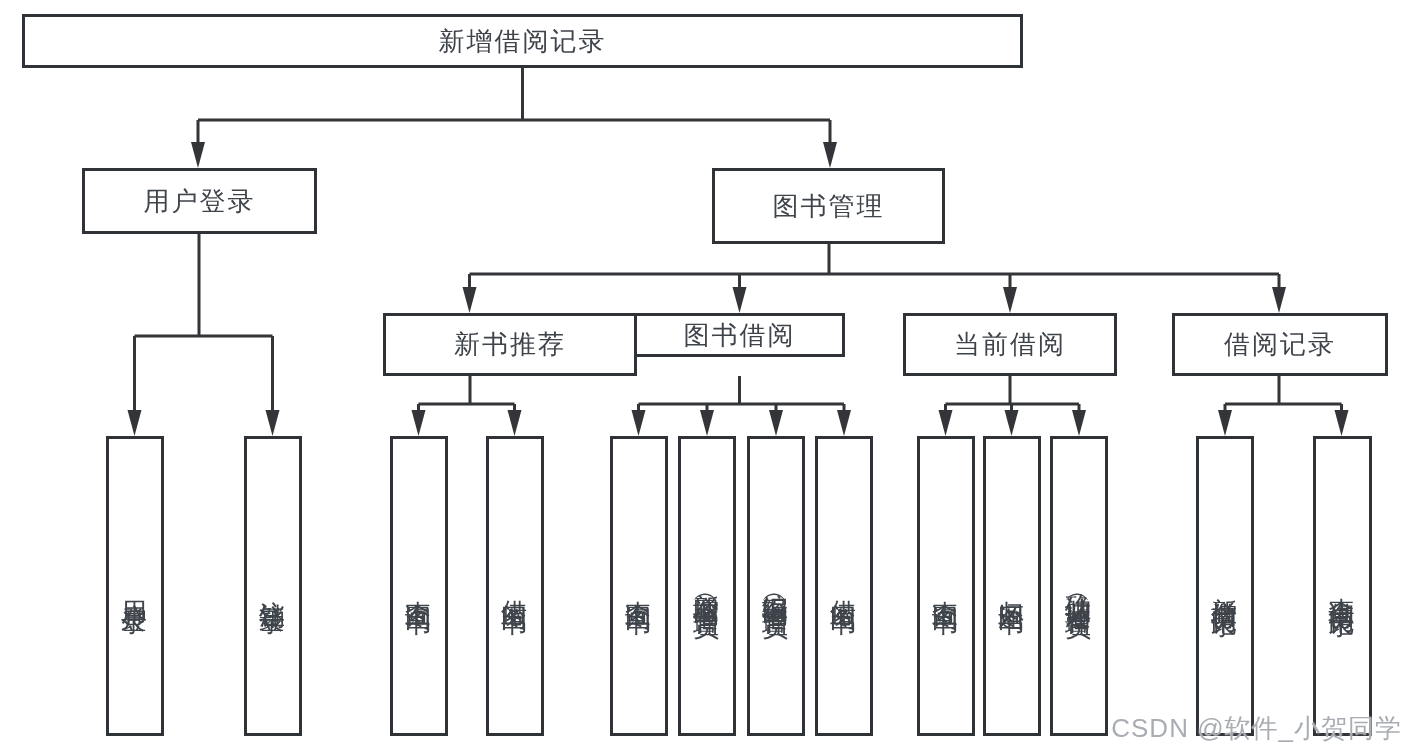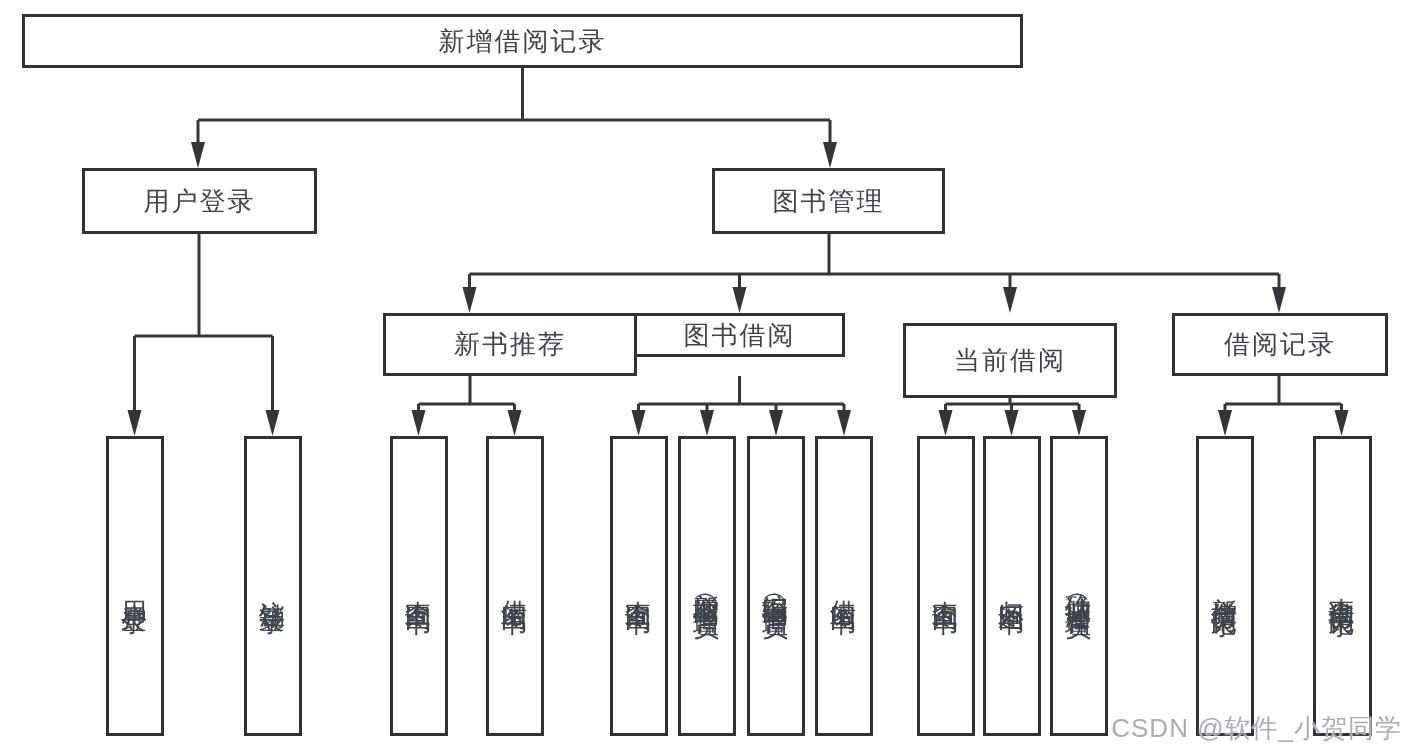--- a/index.html
+++ b/index.html
@@ -23,24 +23,24 @@
     color:var(--text);font-size:26px;letter-spacing:2px;
     text-align:center;white-space:nowrap;
   }
   .node.v{
     writing-mode:vertical-rl;text-orientation:mixed;
     letter-spacing:3px;white-space:normal;
   }
   
   .n-root{left:22px;top:14px;width:1001px;height:54px;}
   .n-l2a{left:82px;top:168px;width:235px;height:66px;}
-  .n-l2b{left:712px;top:168px;width:233px;height:66px;}
+  .n-l2b{left:712px;top:168px;width:233px;height:76px;}
   .n-l3a{left:383px;top:313px;width:254px;height:63px;}
   .n-l3b{left:634px;top:313px;width:211px;height:44px;}
-  .n-l3c{left:903px;top:323px;width:214px;height:75px;}
+  .n-l3c{left:903px;top:313px;width:214px;height:63px;}
   .n-l3d{left:1172px;top:313px;width:216px;height:63px;}
   
   .leaf{top:436px;height:300px;width:58px;}
   .f1{left:106px;}  .f2{left:244px;}
   .f3{left:390px;}  .f4{left:486px;}
   .f5{left:610px;}  .f6{left:678px;}  .f7{left:747px;}  .f8{left:815px;}
   .f9{left:917px;}  .f10{left:983px;} .f11{left:1050px;}
   .f12{left:1196px;width:58px;} .f13{left:1313px;width:59px;}
   .watermark{
     position:absolute;right:3px;top:711px;

